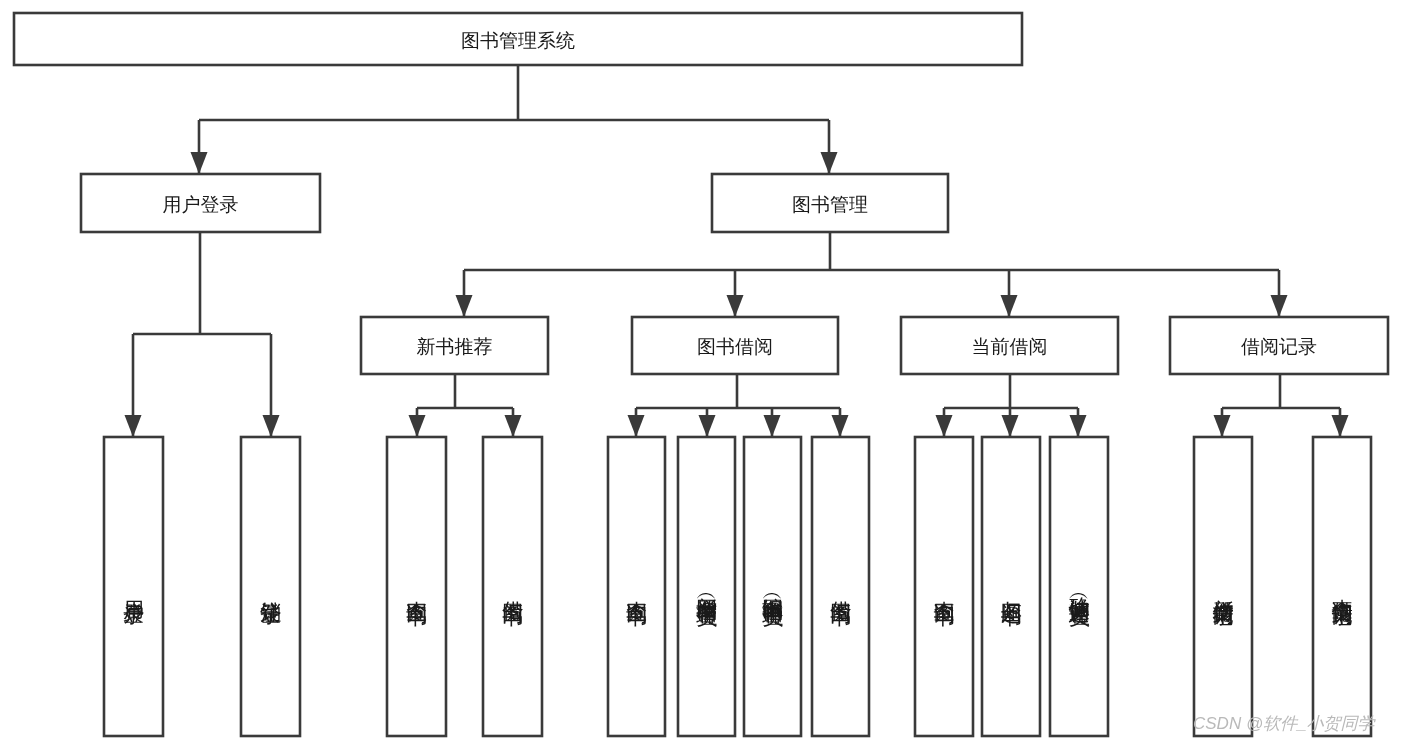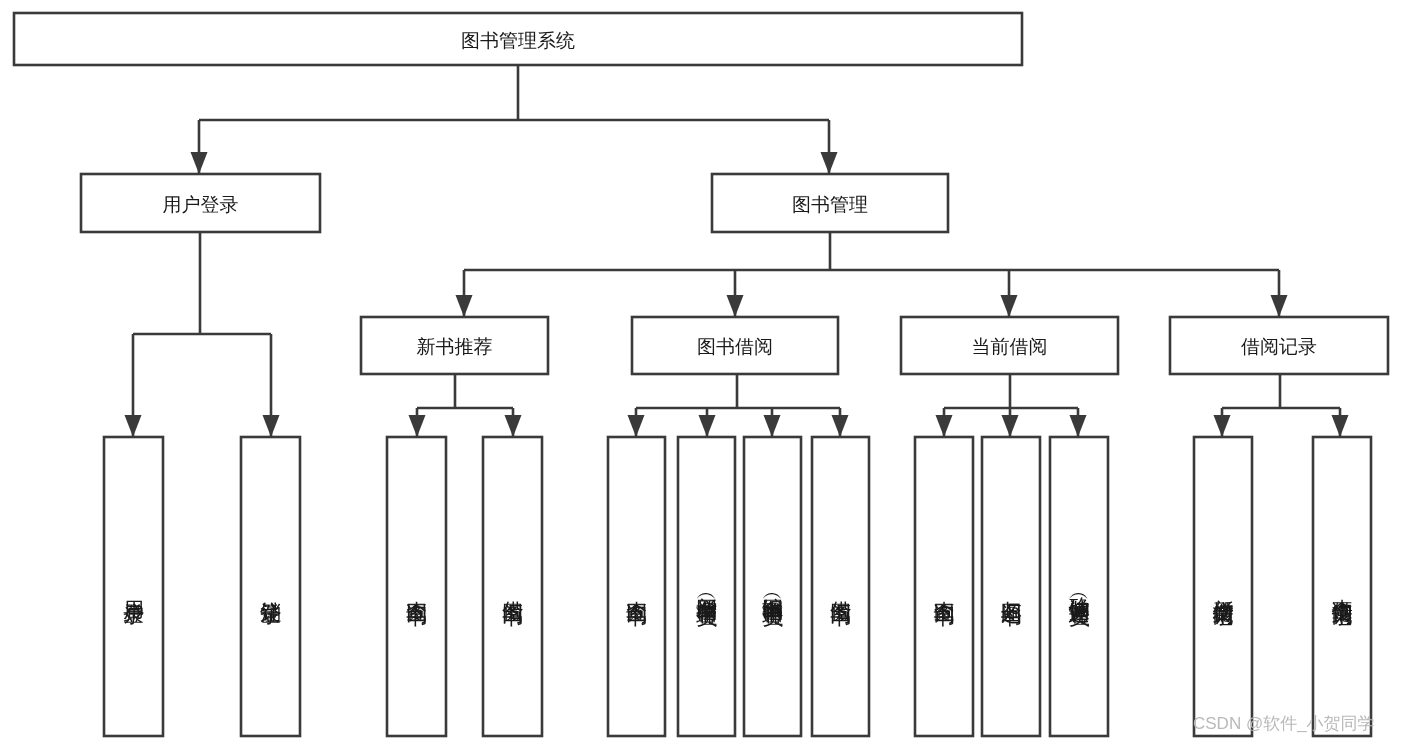--- a/index.html
+++ b/index.html
@@ -67,20 +67,21 @@
     pointer-events: none;
     user-select: none;
   }
   .watermark {
     position: absolute;
     font-family: "Liberation Sans", "DejaVu Sans", sans-serif;
     font-size: 17px;
     color: #b9b9b9;
     white-space: nowrap;
     user-select: none;
+    font-style: italic;
   }
 </style>
 </head>
 <body>
 
 <div id="diagram-root">
 
   <svg class="diagram-canvas" id="svg-layer" viewBox="0 0 1405 747" xmlns="http://www.w3.org/2000/svg">
       <line x1="518" y1="65" x2="518" y2="120" class="connector-line"></line>
       <line x1="199" y1="120" x2="829" y2="120" class="connector-line"></line>

